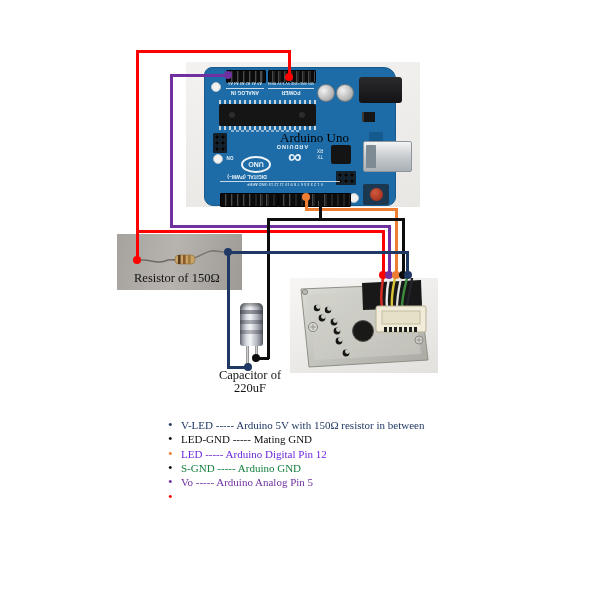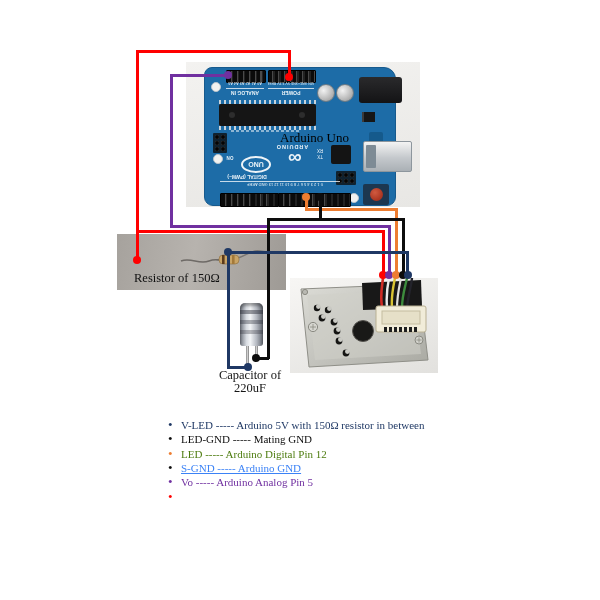--- a/index.html
+++ b/index.html
@@ -106,21 +106,21 @@
 
     <div class="bt" style="left:15px;top:106px;width:54px;font-size:5px;font-weight:bold;">DIGITAL (PWM~)</div>
     <div class="pinline" style="left:15px;top:112.5px;width:120px;"></div>
     <div class="bt" style="left:15px;top:114px;width:130px;font-size:4px;">0 1 2 3 4 5 6 7 8 9 10 11 12 13 GND AREF</div>
     <div class="hdr" style="left:15px;top:125px;width:57px;height:12px;"></div>
     <div class="hdr" style="left:73px;top:125px;width:71px;height:12px;"></div>
   </div>
 
   <div class="abs" style="left:280px;top:130px;font-size:13px;color:#000000;z-index:4;">Arduino Uno</div>
 
-  <div class="photo" style="left:117px;top:234px;width:125px;height:56px;background:linear-gradient(100deg,#a6a29d,#b7b3ae 45%,#9e9a95);padding-left:44px;">
+  <div class="photo" style="left:117px;top:234px;width:125px;height:56px;background:linear-gradient(100deg,#a6a29d,#b7b3ae 45%,#9e9a95);">
     <svg width="125" height="56" viewBox="0 0 125 56">
       <path d="M 20,27 C 30,23 38,31 48,27 C 53,25 56,26 59,26" fill="none" stroke="#6e6a66" stroke-width="1.6"></path>
       <path d="M 77,24 C 84,22 88,18 94,17 C 100,16 105,19 111,18" fill="none" stroke="#7a7672" stroke-width="1.6"></path>
       <rect x="58" y="21" width="20" height="9" rx="4" fill="#c9a466" stroke="#8a6a3a" stroke-width="0.6"></rect>
       <rect x="61" y="21" width="2.6" height="9" fill="#5a3a1c"></rect>
       <rect x="66" y="21" width="2.6" height="9" fill="#8a5a2a"></rect>
       <rect x="71" y="21" width="2.6" height="9" fill="#a3793a"></rect>
     </svg>
     <div class="abs" style="left:17px;top:37px;font-size:12.5px;color:#111;">Resistor of 150Ω</div>
   </div>
@@ -241,25 +241,25 @@
       <div class="conn-row">
         <span class="conn-bullet" style="color: rgb(31, 56, 100);">•</span>
         <span class="conn-text" style="color: rgb(31, 56, 100);">V-LED ----- Arduino 5V with 150Ω resistor in between</span>
       </div>
       <div class="conn-row">
         <span class="conn-bullet" style="color: rgb(13, 13, 13);">•</span>
         <span class="conn-text" style="color: rgb(13, 13, 13);">LED-GND ----- Mating GND</span>
       </div>
       <div class="conn-row">
         <span class="conn-bullet" style="color: rgb(237, 125, 49);">•</span>
-        <span class="conn-text" style="color: #4d7c0f;">LED ----- Arduino Digital Pin 12</span>
+        <span class="conn-text" style="color: #6d28d9;">LED ----- Arduino Digital Pin 12</span>
       </div>
       <div class="conn-row">
         <span class="conn-bullet" style="color: rgb(13, 13, 13);">•</span>
-        <span class="conn-text" style="color: #3b82f6; text-decoration: underline;">S-GND ----- Arduino GND</span>
+        <span class="conn-text" style="color: #15803d;">S-GND ----- Arduino GND</span>
       </div>
       <div class="conn-row">
         <span class="conn-bullet" style="color: rgb(112, 48, 160);">•</span>
         <span class="conn-text" style="color: rgb(112, 48, 160);">Vo ----- Arduino Analog Pin 5</span>
       </div>
       <div class="conn-row">
         <span class="conn-bullet" style="color: rgb(255, 0, 0);">•</span>
       </div>
     </div>
 

